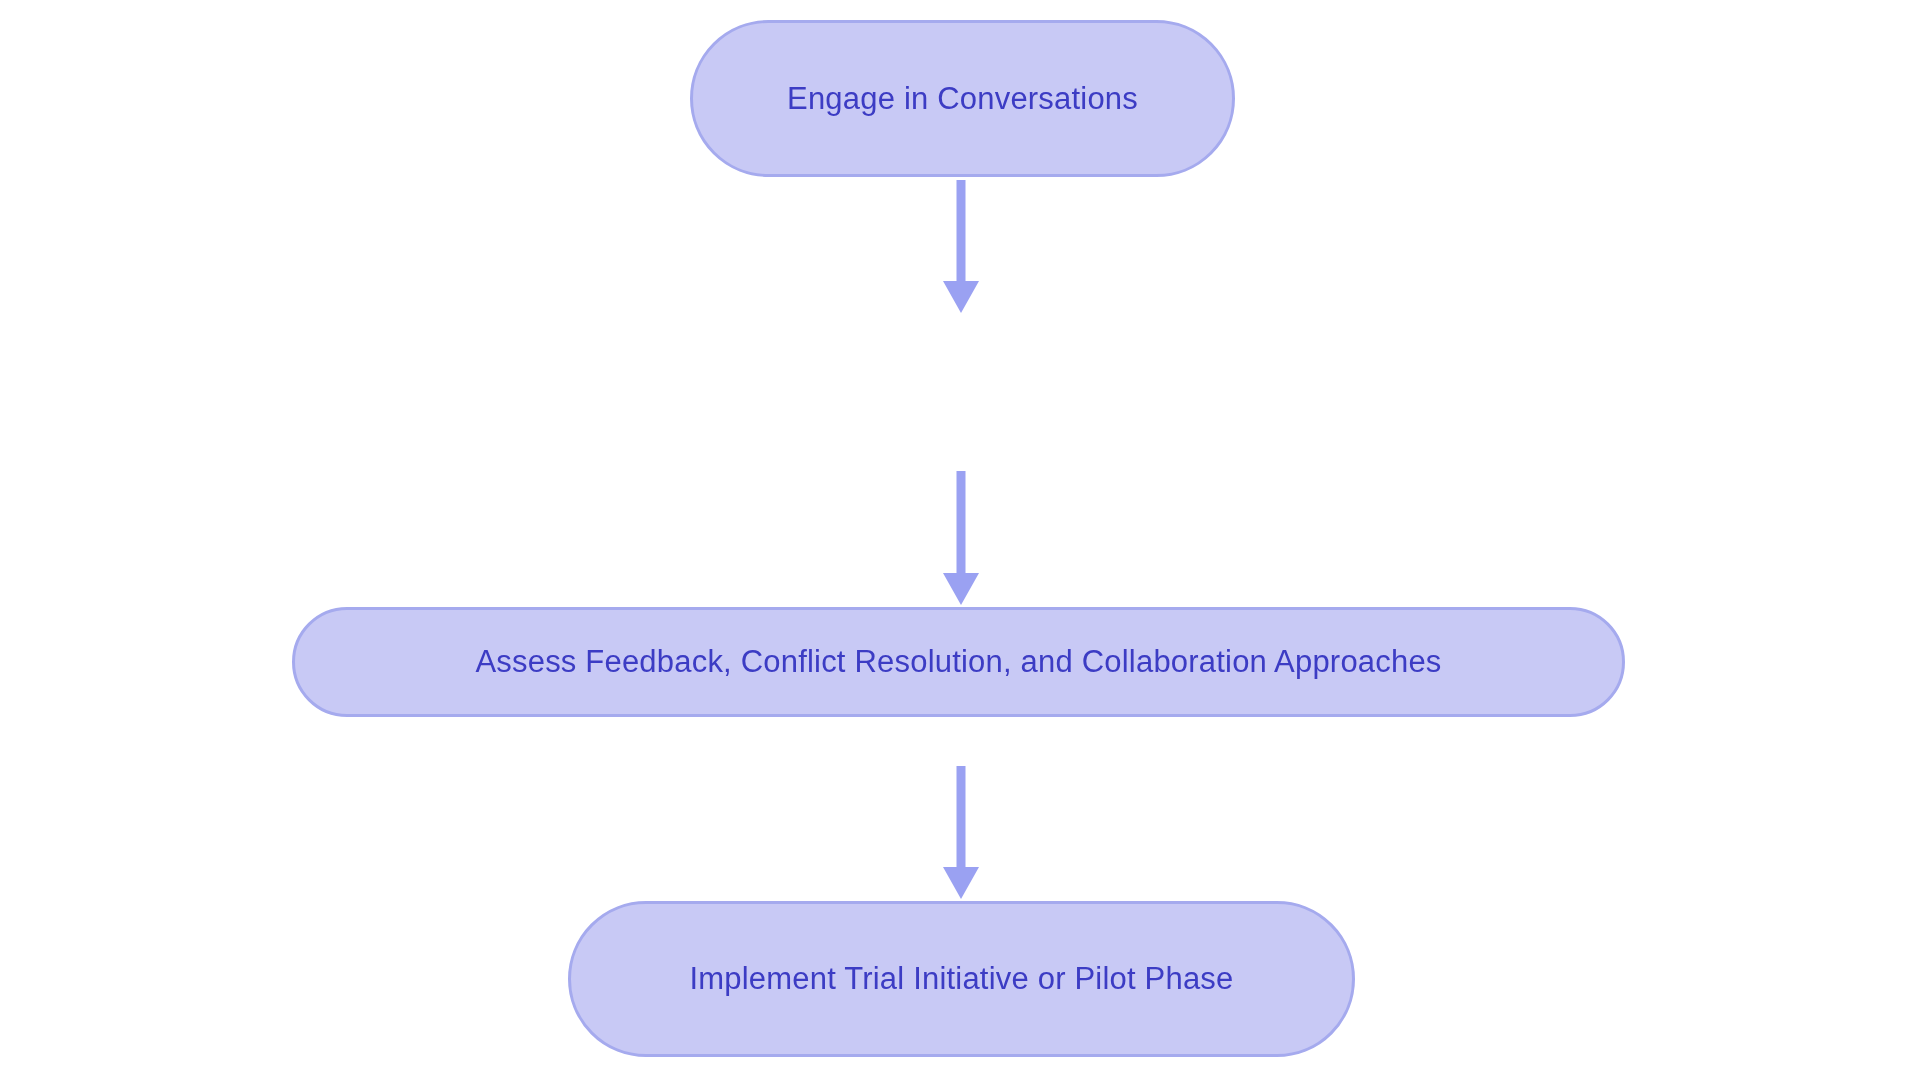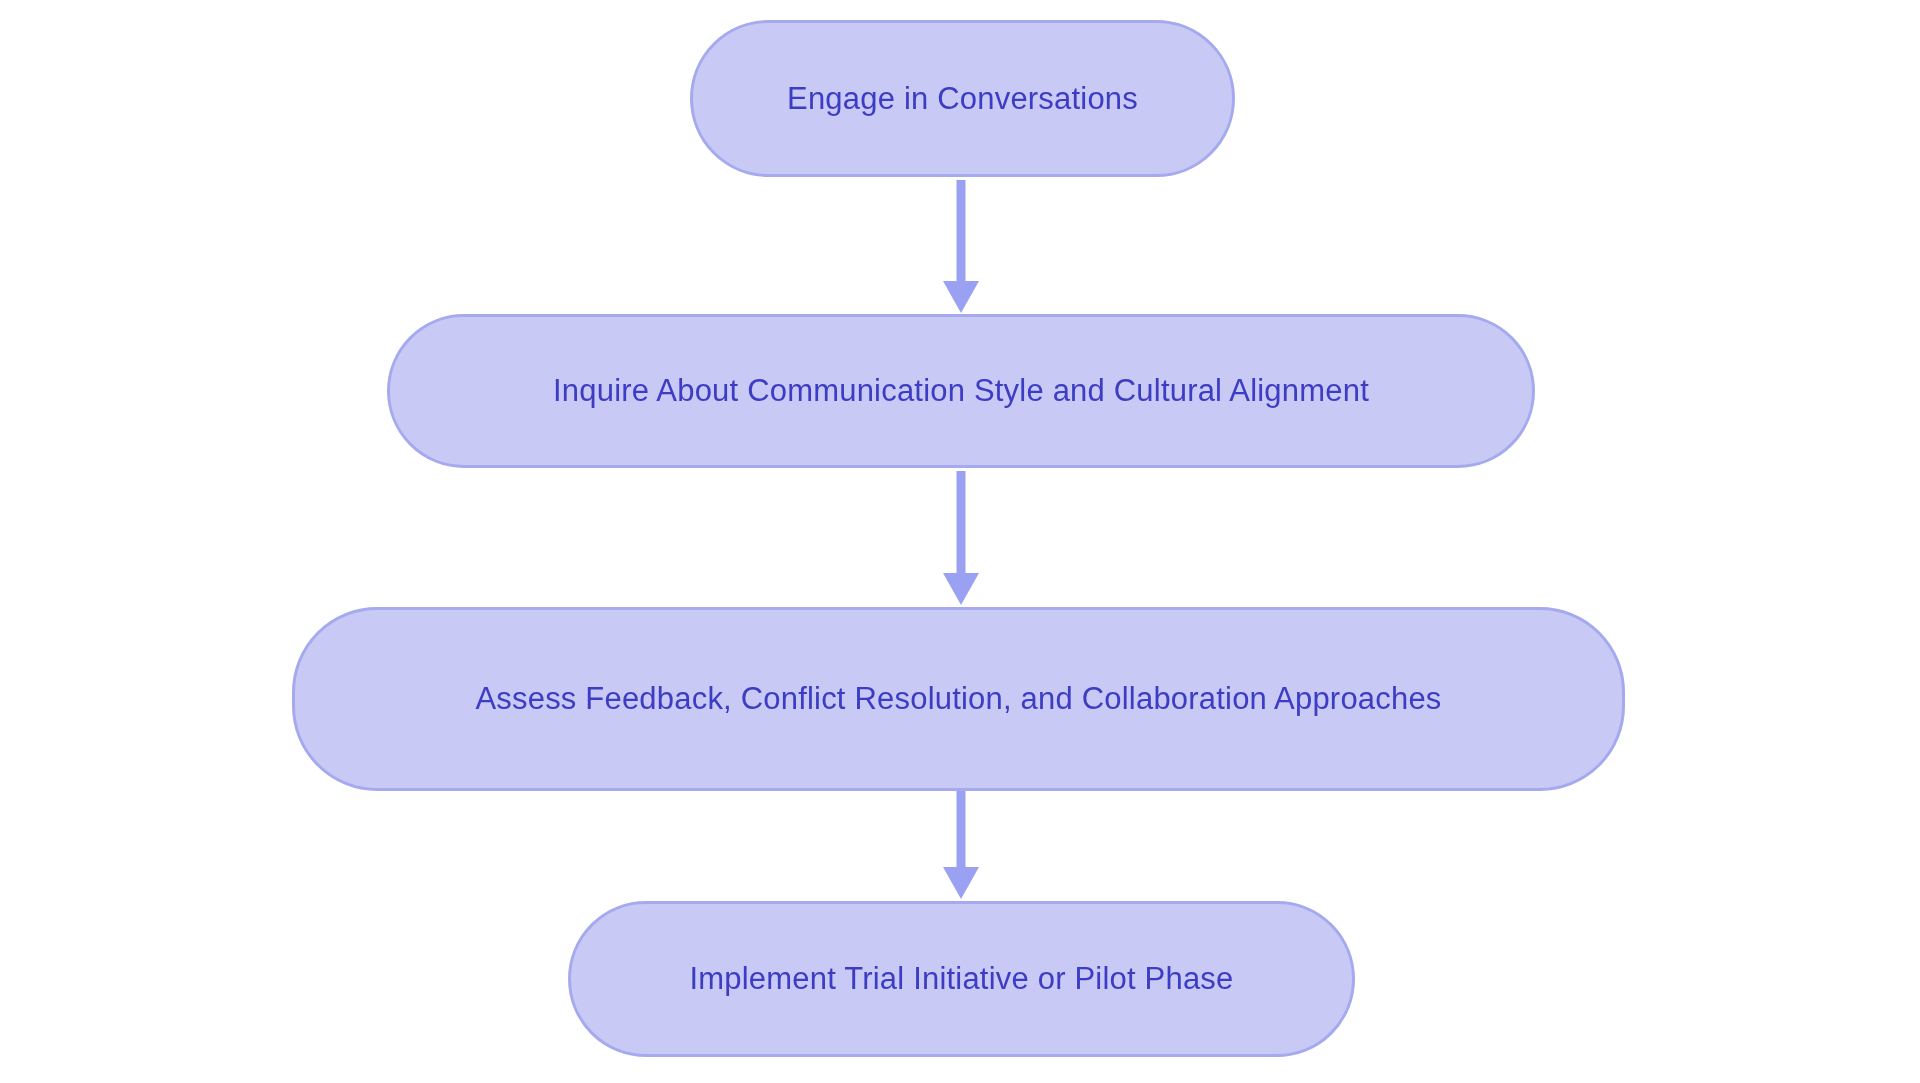--- a/index.html
+++ b/index.html
@@ -25,21 +25,21 @@
     align-items: center;
     justify-content: center;
     text-align: center;
     color: #3c3cc4;
     font-size: 31px;
     letter-spacing: 0.2px;
     padding: 0 40px;
   }
   .node-1 { left: 690px; top: 20px;  width: 545px;  height: 157px; }
   .node-2 { left: 387px; top: 314px; width: 1148px; height: 154px; }
-  .node-3 { left: 292px; top: 607px; width: 1333px; height: 184px; }
+  .node-3 { left: 292px; top: 607px; width: 1333px; height: 110px; }
   .node-4 { left: 568px; top: 901px; width: 787px;  height: 156px; text-align: center; }
   .edges {
     position: absolute;
     left: 0;
     top: 0;
     pointer-events: none;
   }
   .edges .stem {
     stroke: #9aa1f2;
     stroke-width: 9;
@@ -67,23 +67,20 @@
     <g>
       <line class="stem" x1="961" y1="766" x2="961" y2="869"></line>
       <polygon class="head" points="943,867 979,867 961,899"></polygon>
     </g>
   </svg>
 
   <div class="node node-1">
     <span>Engage in Conversations</span>
   </div>
 
-  <div class="node node-2">
-    <span>Inquire About Communication Style and Cultural Alignment</span>
-  </div>
 
   <div class="node node-3">
     <span>Assess Feedback, Conflict Resolution, and Collaboration Approaches</span>
   </div>
 
   <div class="node node-4">
     <span>Implement Trial Initiative or Pilot Phase</span>
   </div>
 
 </div>

